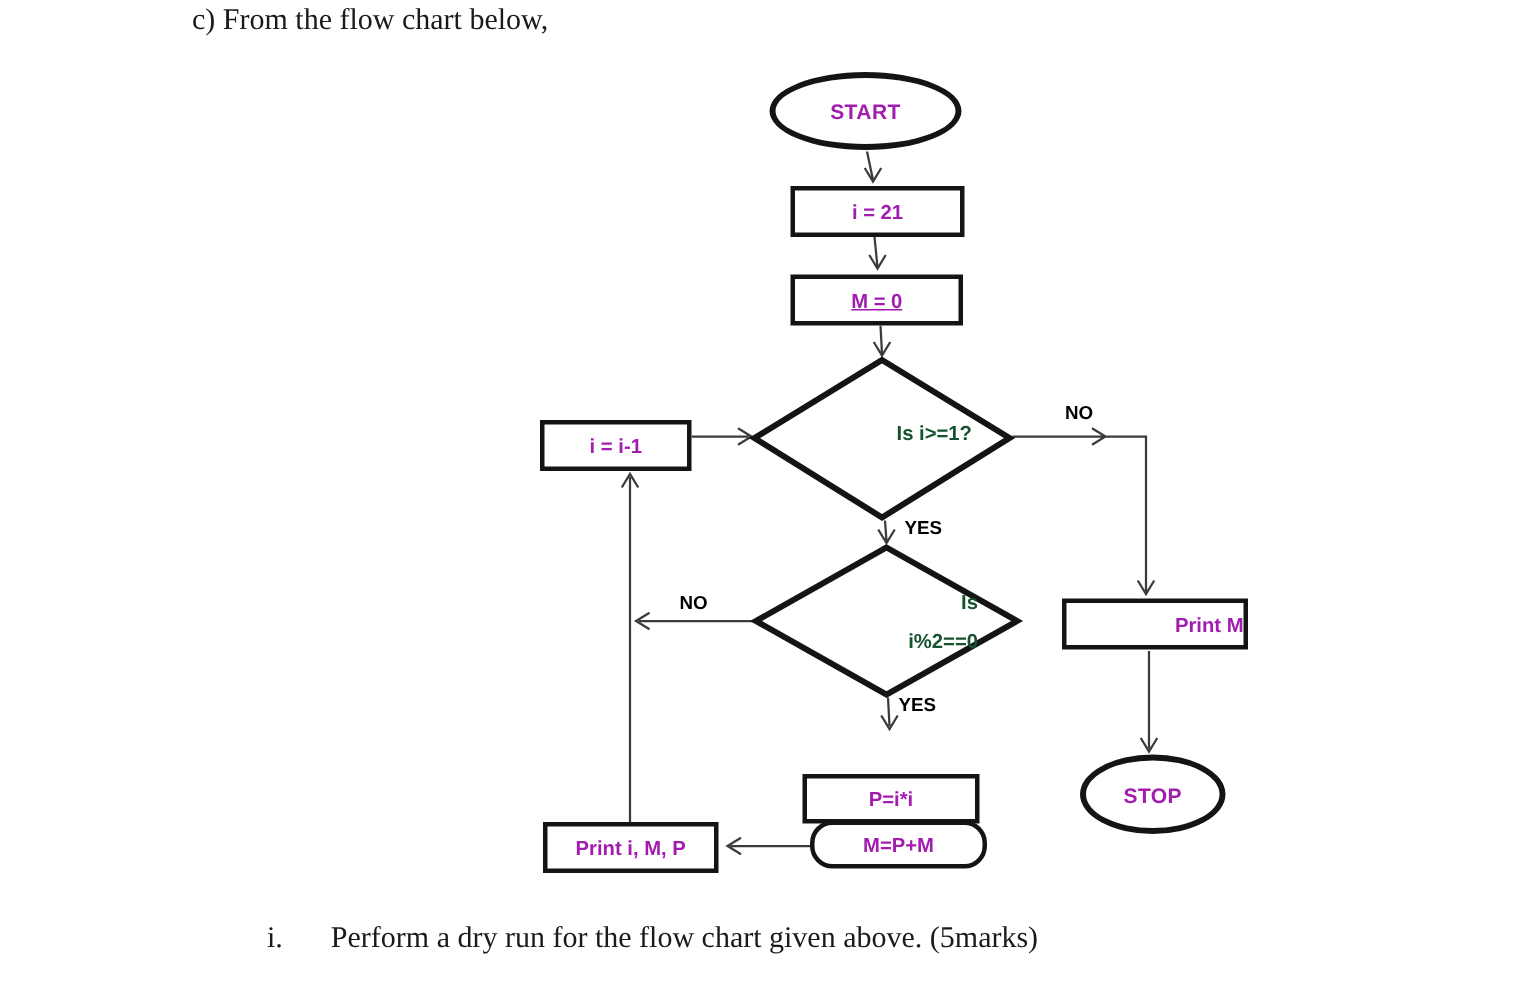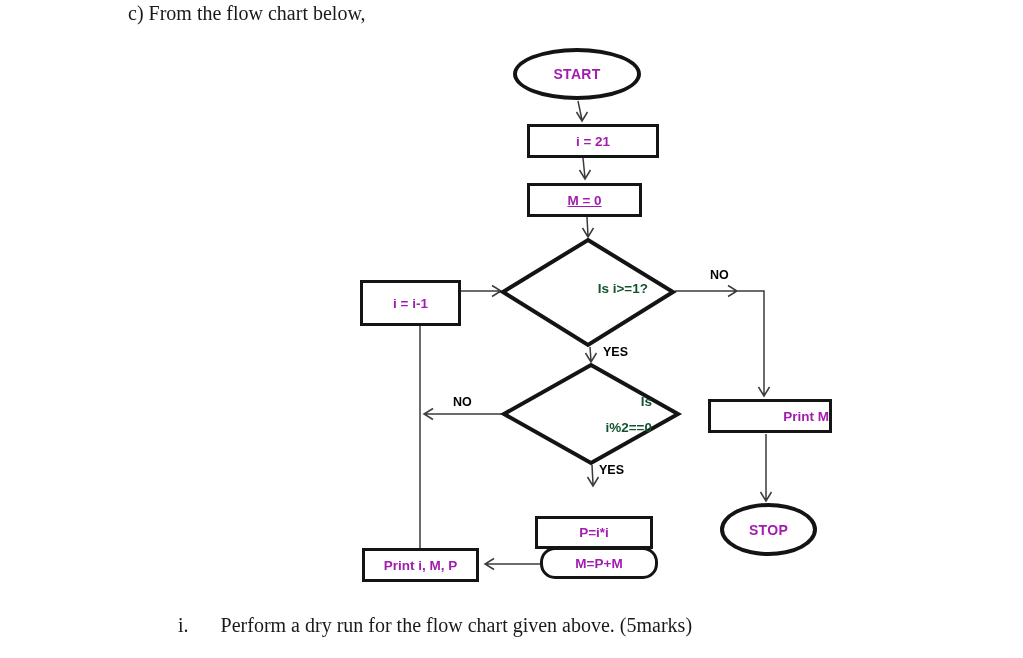--- a/index.html
+++ b/index.html
@@ -83,27 +83,27 @@
     <polygon points="591,365 678,414 591,463 504,414" fill="#ffffff" stroke="#141414" stroke-width="4"></polygon>
   </svg>
 
   <div class="node oval" style="left:513px; top:48px; width:128px; height:52px;">
     <span>START</span>
   </div>
   <div class="node oval" style="left:720px; top:503px; width:97px; height:53px;">
     <span>STOP</span>
   </div>
 
-  <div class="node rect" style="left:527px; top:124px; width:132px; height:34px;">
+  <div class="node rect" style="left:527px; top:124px; width:116px; height:34px;">
     <span>i = 21</span>
   </div>
   <div class="node rect" style="left:527px; top:183px; width:115px; height:34px;text-decoration:underline;">
     <span>M = 0</span>
   </div>
-  <div class="node rect" style="left:360px; top:280px; width:101px; height:46px;">
+  <div class="node rect" style="left:360px; top:280px; width:101px; height:34px;">
     <span>i = i-1</span>
   </div>
   <div class="node rect" style="left:708px; top:399px; width:124px; height:34px;justify-content:flex-end;">
     <span>Print M</span>
   </div>
   <div class="node rect" style="left:535px; top:488px; width:118px; height:33px;margin-top:28px;">
     <span>P=i*i</span>
   </div>
   <div class="node rect" style="left:540px; top:547px; width:118px; height:32px;border-radius:15px;">
     <span>M=P+M</span>

